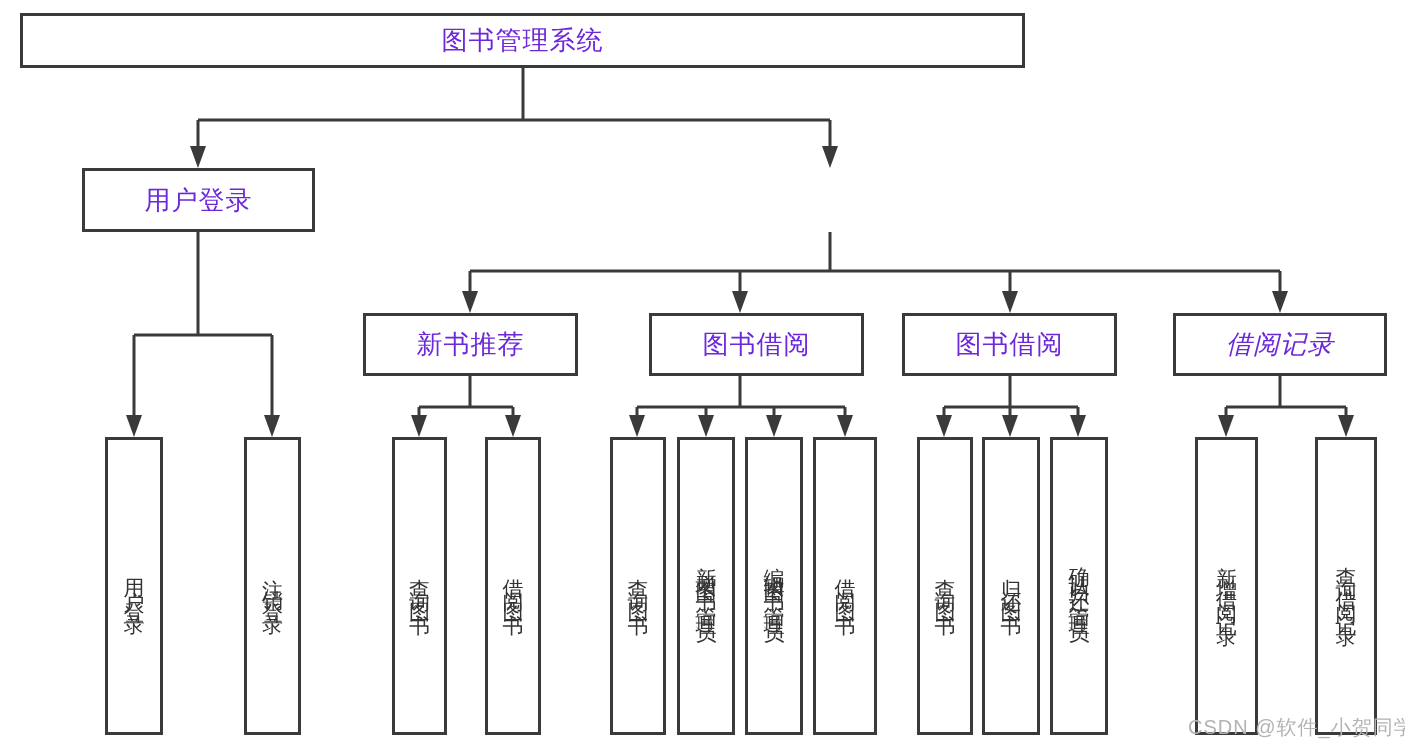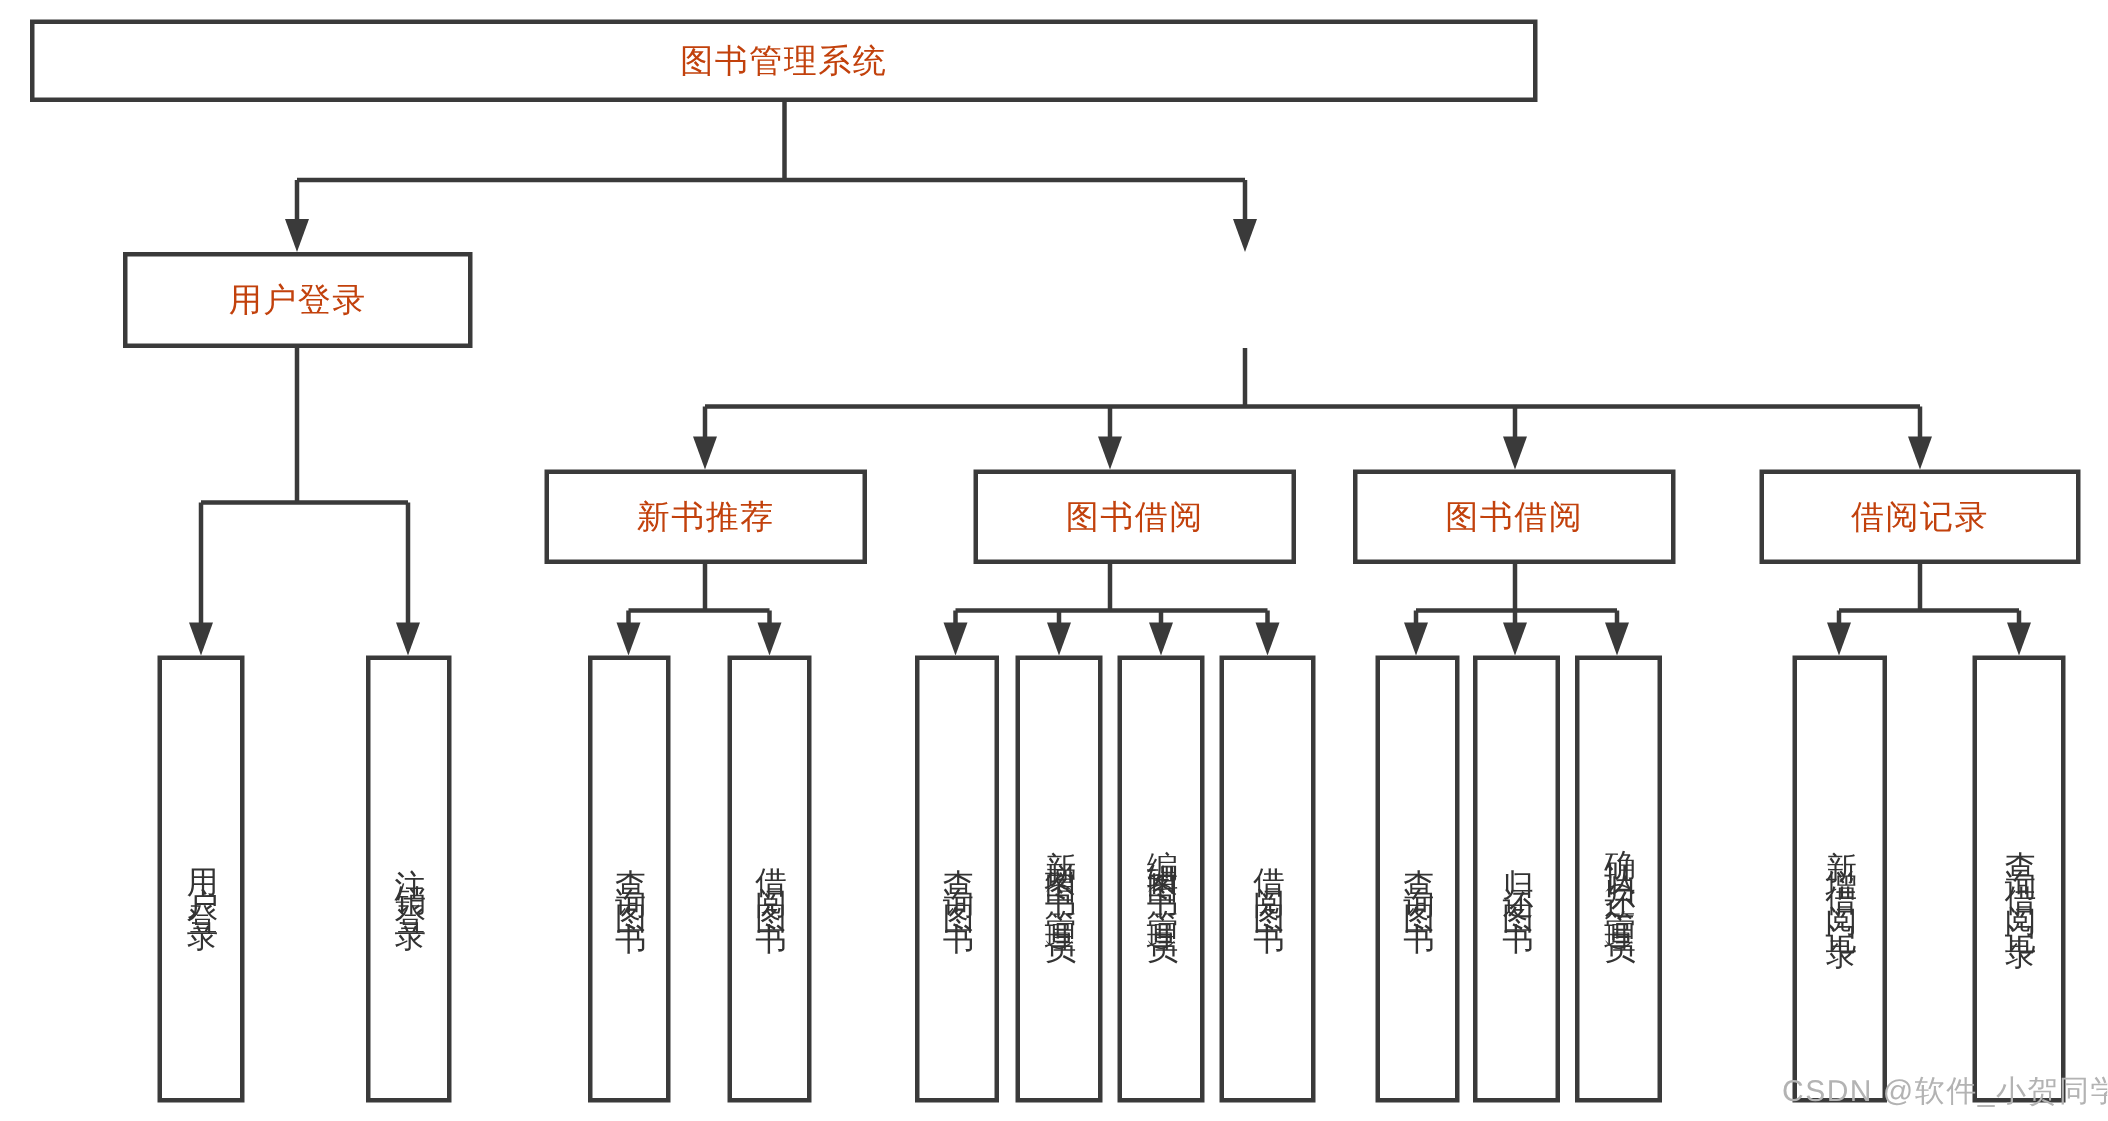--- a/index.html
+++ b/index.html
@@ -22,22 +22,22 @@
     z-index: 1;
   }
   .hbox {
     position: absolute;
     box-sizing: border-box;
     background: #ffffff;
     border: 3px solid #3a3a3a;
     display: flex;
     align-items: center;
     justify-content: center;
-    font-size: 22px;
-    color: #c2410c;
+    font-size: 26px;
+    color: #6d28d9;
     letter-spacing: 1px;
     z-index: 2;
     white-space: nowrap;
   }
   .vbox {
     position: absolute;
     top: 437px;
     height: 298px;
     box-sizing: border-box;
     background: #ffffff;
@@ -58,21 +58,21 @@
   }
   
   #n-root   { left: 20px;  top: 13px;  width: 1005px; height: 55px; }
   
   #n-login  { left: 82px;  top: 168px; width: 233px; height: 64px; }
   #n-mgmt   { left: 712px; top: 169px; width: 233px; height: 63px; }
   
   #n-newrec { left: 363px;  top: 313px; width: 215px; height: 63px; }
   #n-borrow { left: 632px;  top: 313px; width: 215px; height: 63px; margin-left: 17px; }
   #n-curr   { left: 902px;  top: 313px; width: 215px; height: 63px; }
-  #n-record { left: 1173px; top: 313px; width: 214px; height: 63px; }
+  #n-record { left: 1173px; top: 313px; width: 214px; height: 63px; font-style: italic; }
   
   #v-login-1  { left: 105px;  width: 58px; }
   #v-login-2  { left: 244px;  width: 57px; }
   #v-new-1    { left: 392px;  width: 55px; }
   #v-new-2    { left: 485px;  width: 56px; }
   #v-bor-1    { left: 610px;  width: 56px; }
   #v-bor-2    { left: 677px;  width: 58px; }
   #v-bor-3    { left: 745px;  width: 58px; }
   #v-bor-4    { left: 813px;  width: 64px; }
   #v-cur-1    { left: 917px;  width: 56px; }

